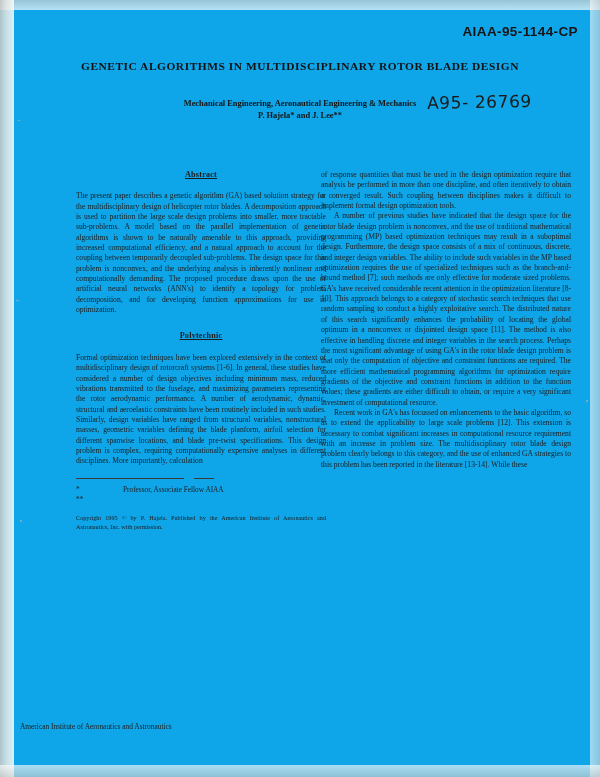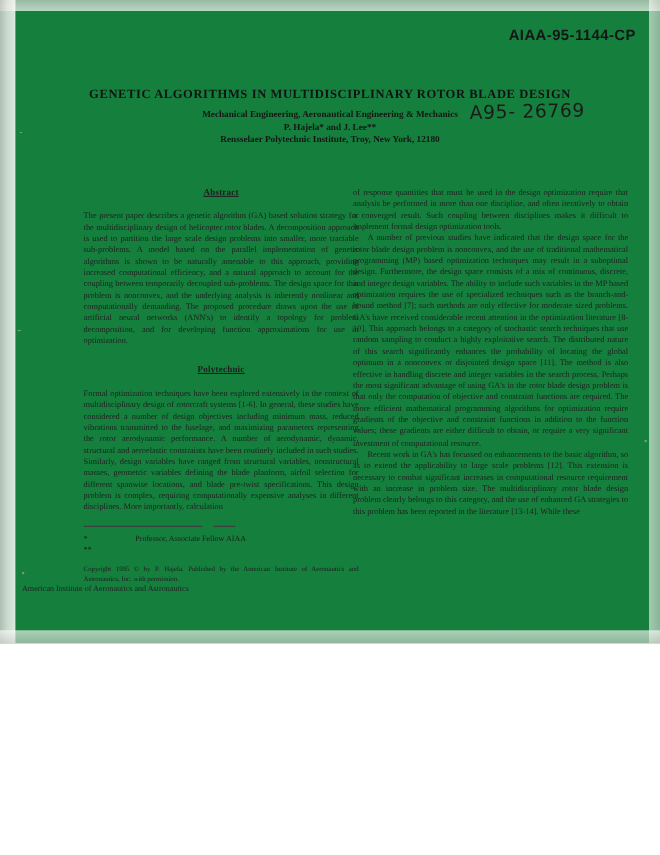--- a/index.html
+++ b/index.html
@@ -3,22 +3,22 @@
 <meta charset="utf-8">
 <style>
   html, body {
     margin: 0;
     padding: 0;
     background: #ffffff;
   }
   .page {
     position: relative;
     width: 600px;
-    height: 585px;
-    background: #15803d;
+    height: 777px;
+    background: #0ea5e9;
     overflow: hidden;
     font-family: "Liberation Serif", "DejaVu Serif", serif;
     color: #1a1a1a;
   }
   
   .scan-edge-left {
     position: absolute;
     left: 0; top: 0;
     width: 14px; height: 777px;
     background: linear-gradient(to right, #c9c9c4 0%, #e8e8e4 45%, #fdfdfb 100%);
@@ -65,21 +65,20 @@
   .title {
     position: absolute;
     left: 0; right: 0;
     top: 60px;
     text-align: center;
     font-family: "Liberation Serif", "DejaVu Serif", serif;
     font-weight: bold;
     font-size: 11.4px;
     letter-spacing: .55px;
     color: #121212;
-    margin-top: 20px;
   }
 
   .authors-block {
     position: absolute;
     left: 0; right: 0;
     top: 98px;
     text-align: center;
     font-size: 8.4px;
     font-weight: bold;
     line-height: 11.6px;
@@ -191,21 +190,20 @@
   <div class="speckle" style="left:20px;top:520px;width:2px;height:2px;"></div>
   <div class="speckle" style="left:586px;top:400px;width:2px;height:2px;"></div>
 
   <div class="doc-number">AIAA-95-1144-CP</div>
 
   <div class="title">GENETIC ALGORITHMS IN MULTIDISCIPLINARY ROTOR BLADE DESIGN</div>
 
   <div class="authors-block">
     <div>Mechanical Engineering, Aeronautical Engineering &amp; Mechanics</div>
     <div>P. Hajela* and J. Lee**</div>
-    <div>Rensselaer Polytechnic Institute, Troy, New York, 12180</div>
   </div>
 
   <div class="stamp">A95- 26769</div>
 
   <div class="col col-left">
     <div class="sec-head">Abstract</div>
     <p class="para">The present paper describes a genetic algorithm (GA) based solution strategy for the multidisciplinary design of helicopter rotor blades.  A decomposition approach is used to partition the large scale design problems into smaller, more tractable sub-problems.  A model based on the parallel implementation of genetic algorithms is shown to be naturally amenable to this approach, providing increased computational efficiency, and a natural approach to account for the coupling between temporarily decoupled sub-problems.  The design space for this problem is nonconvex, and the underlying analysis is inherently nonlinear and computationally demanding.  The proposed procedure draws upon the use of artificial neural networks (ANN's) to identify a topology for problem decomposition, and for developing function approximations for use in optimization.</p>
 
     <div class="sec-head spaced">Polytechnic</div>
     <p class="para">Formal optimization techniques have been explored extensively in the context of multidisciplinary design of rotorcraft systems [1-6].  In general, these studies have considered a number of design objectives including minimum mass, reduced vibrations transmitted to the fuselage, and maximizing parameters representing the rotor aerodynamic performance.  A number of aerodynamic, dynamic, structural and aeroelastic constraints have been routinely included in such studies. Similarly, design variables have ranged from structural variables, nonstructural masses, geometric variables defining the blade planform, airfoil selection for different spanwise locations, and blade pre-twist specifications.  This design problem is complex, requiring computationally expensive analyses in different disciplines.  More importantly, calculation</p>

